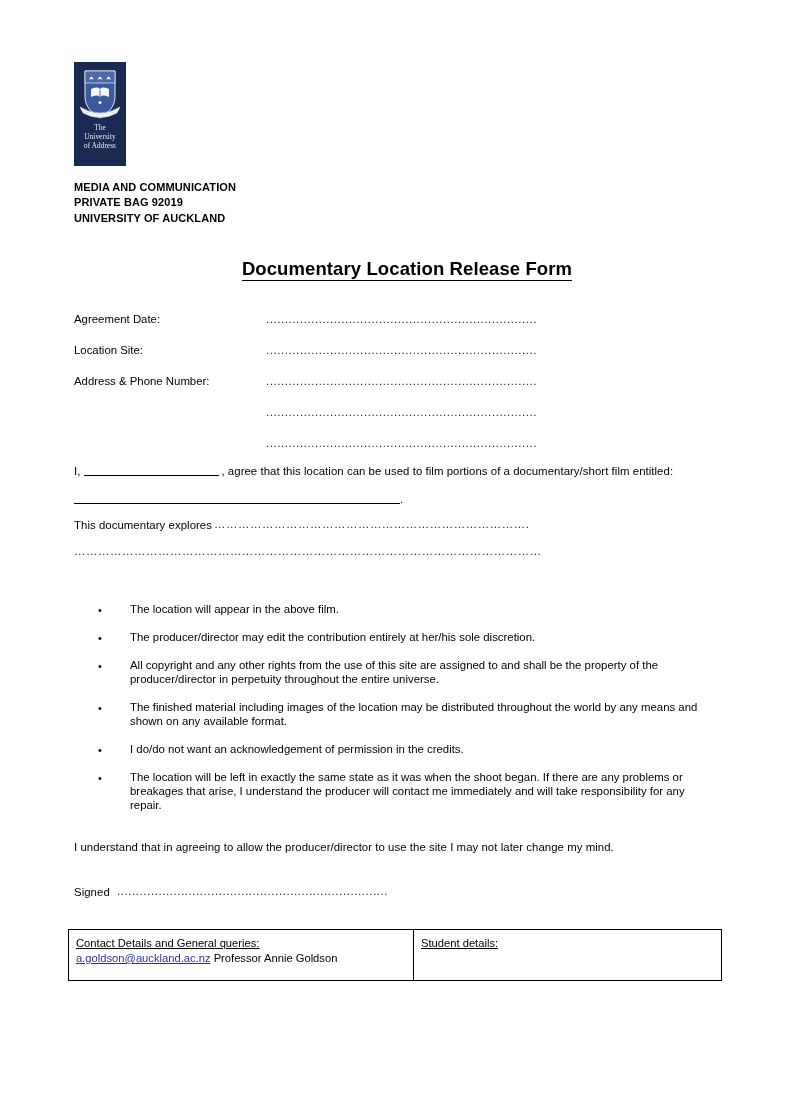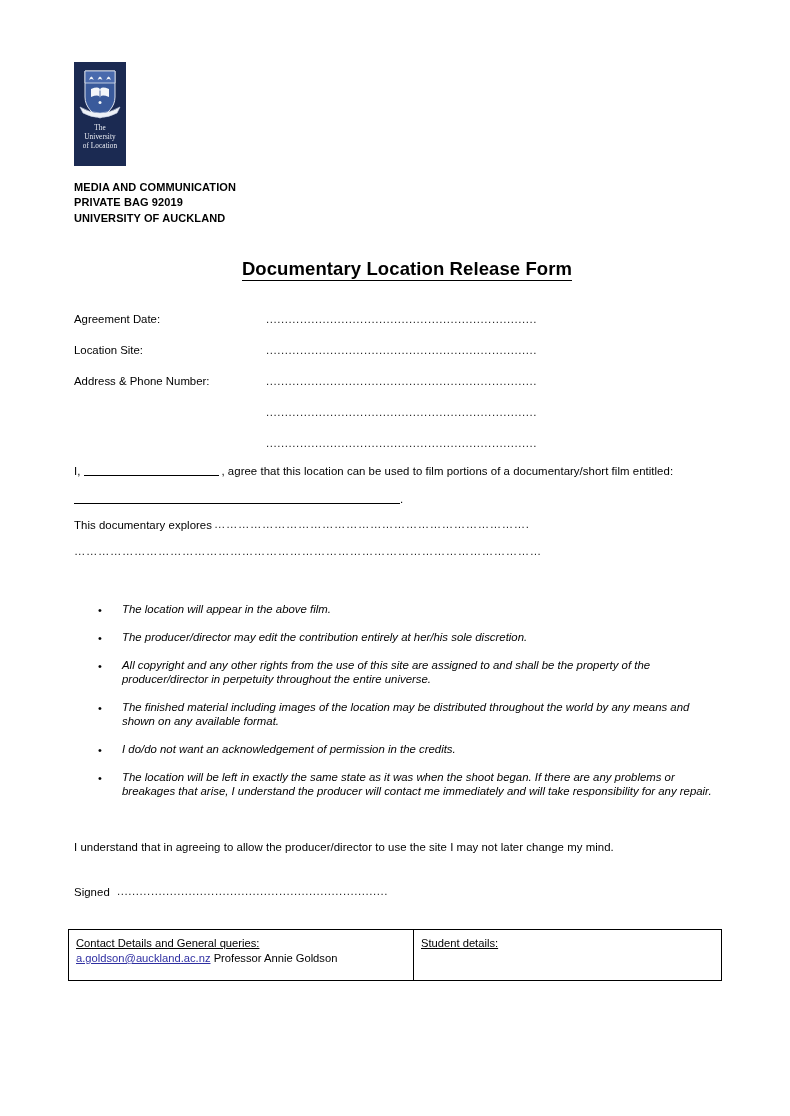--- a/index.html
+++ b/index.html
@@ -123,22 +123,21 @@
   .bullet-dot {
     position: absolute;
     left: 0;
     top: 0.5px;
     width: 10px;
     font-size: 11px;
     line-height: 14.2px;
   }
   .bullet-text {
     display: block;
-    margin-left: 24px;
-    font-style: italic;
+    margin-left: 32px;
   }
 
   
   .contact-table {
     position: absolute;
     left: 68px;
     top: 929px;
     width: 654px;
     height: 52px;
     border: 1.1px solid #000;
@@ -178,21 +177,21 @@
         <path d="M32.2 13 q2.4 -7 4.8 0 q-2.4 -2 -4.8 0 Z" fill="#f2f4f9"></path>
         <path d="M17 22 q9 -3.5 9 1.5 q0 -5 9 -1.5 v8 q-9 -3.5 -9 1.5 q0 -5 -9 -1.5 Z" fill="#f4f6fa"></path>
         <line x1="26" y1="23.5" x2="26" y2="31" stroke="#3a5a9b" stroke-width="0.9"></line>
         <circle cx="26" cy="35.5" r="1.5" fill="#f4f6fa"></circle>
         <path d="M6 40 q20 12 40 0 l-3 6 q-17 9 -34 0 Z" fill="#eef1f7" stroke="#c9d2e4" stroke-width="0.6"></path>
       </svg>
     </div>
     <div class="logo-text">
       <span>The</span>
       <span>University</span>
-      <span>of Location</span>
+      <span>of Address</span>
     </div>
   </div>
 
   <div class="dept-block">
     <div>MEDIA AND COMMUNICATION</div>
     <div>PRIVATE BAG 92019</div>
     <div>UNIVERSITY OF AUCKLAND</div>
   </div>
 
   <div class="doc-title">

